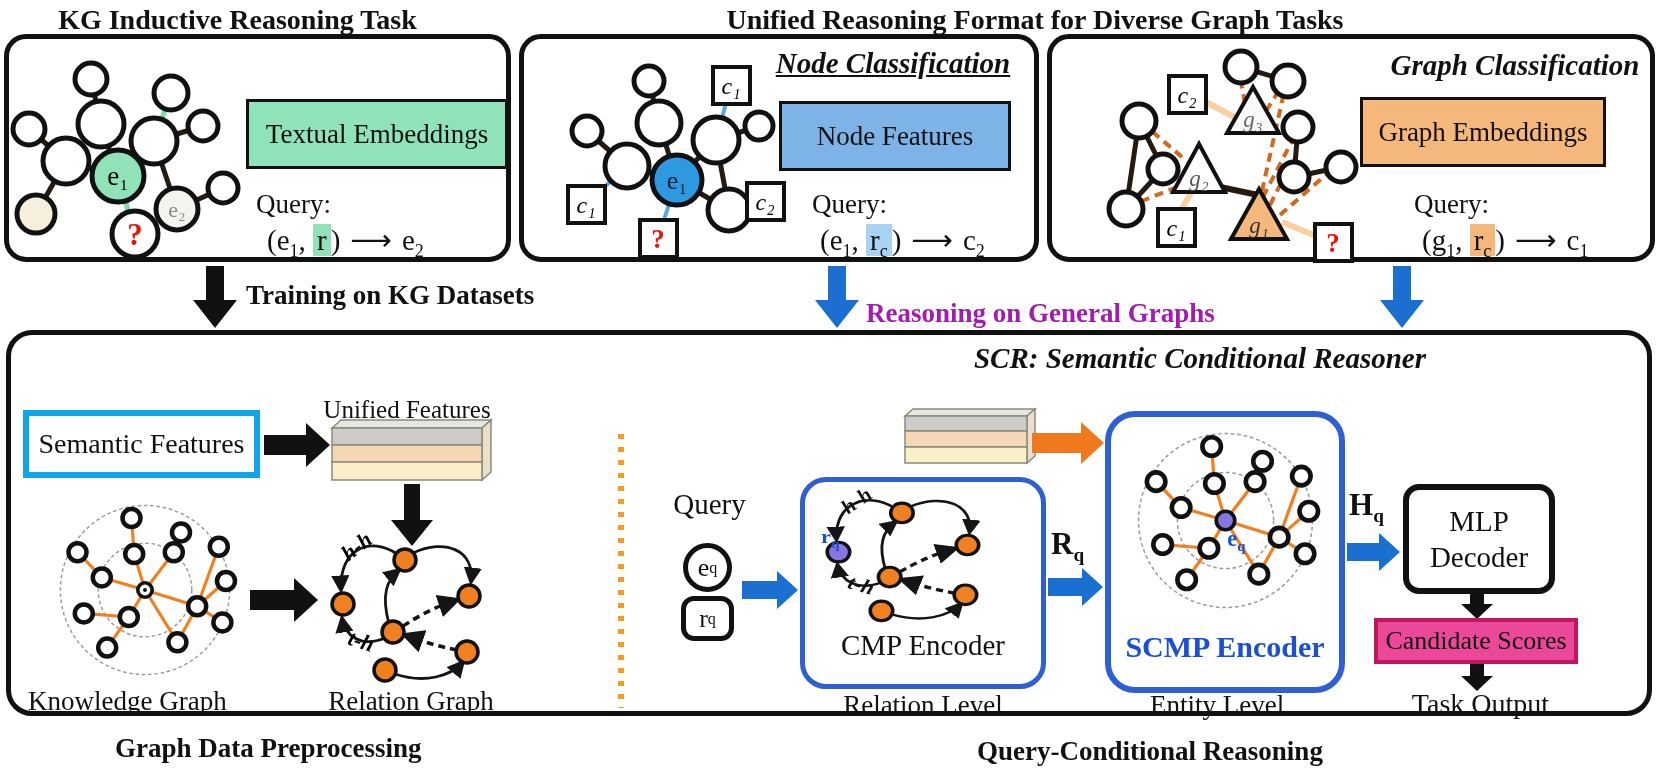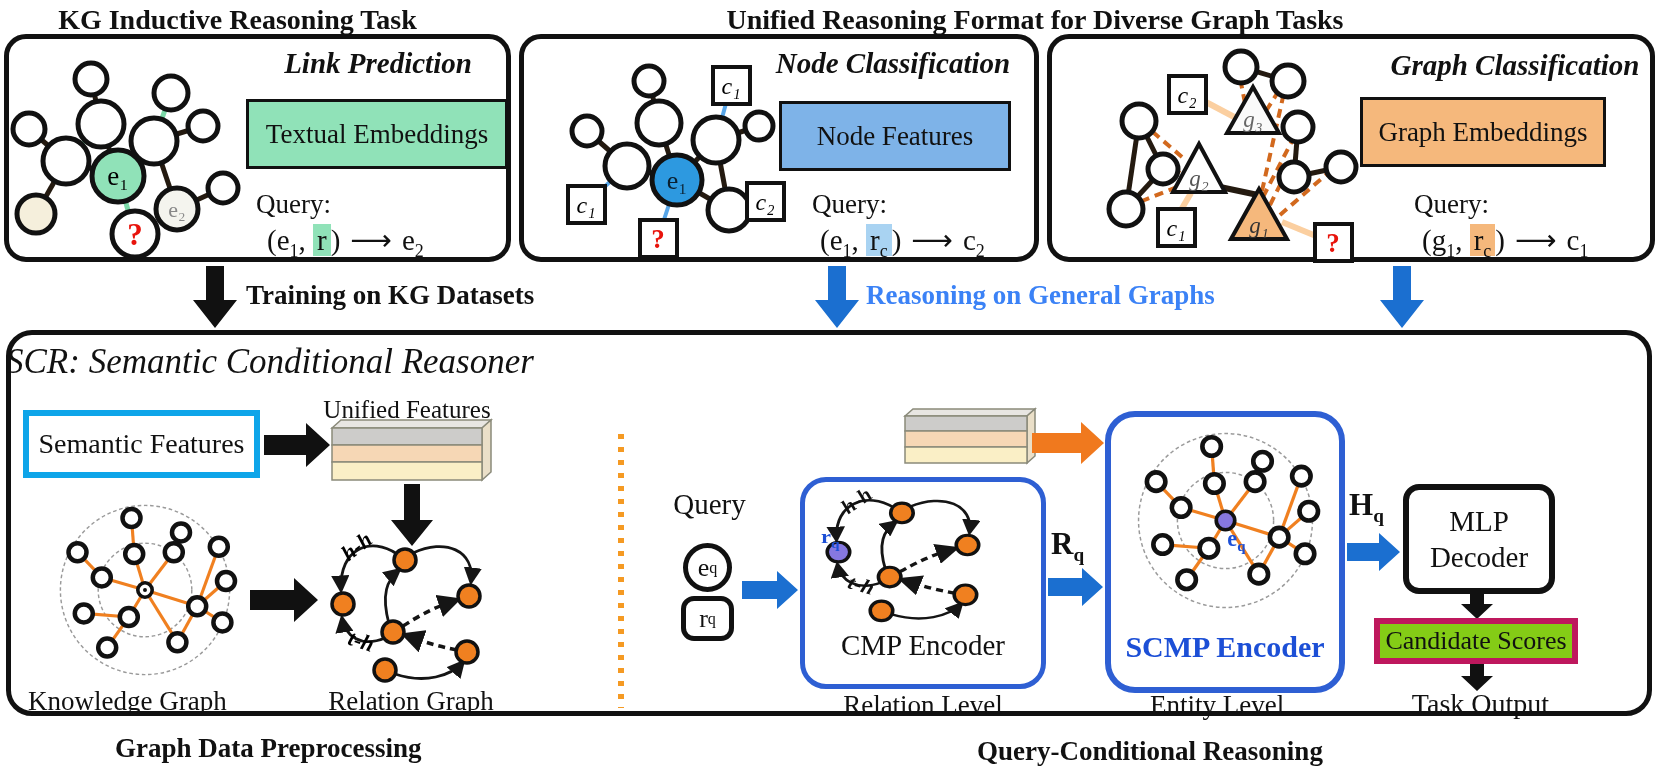--- a/index.html
+++ b/index.html
@@ -13,21 +13,21 @@
   #title-left { left:10px; top:4px; width:455px; }
   #title-right { left:690px; top:4px; width:690px; }
 
   
   .panel { position:absolute; top:34px; height:228px; border:5px solid #111; border-radius:22px; background:#fff; }
   #p1 { left:4px;  width:507px; }
   #p2 { left:519px; width:520px; }
   #p3 { left:1047px; width:608px; }
   .panel-title { position:absolute; font-style:italic; font-weight:bold; font-size:29px; text-align:center; }
   #p1 .panel-title { left:243px; top:8px; width:252px; }
-  #p2 .panel-title { left:228px; top:8px; width:282px; }
+  #p2 .panel-title { left:228px; top:8px; width:282px;text-decoration:underline; }
   #p3 .panel-title { left:326px; top:10px; width:274px; }
   .embed { position:absolute; border:3px solid #111; display:flex; align-items:center; justify-content:center; font-size:27px; }
   #p1 .embed { left:237px; top:60px; width:262px; height:70px; background:#90E2B8; }
   #p2 .embed { left:255px; top:62px; width:232px; height:70px; background:#7EB3E8; }
   #p3 .embed { left:308px; top:58px; width:246px; height:70px; background:#F5B87C; }
   .query-label { position:absolute; font-size:27px; }
   #p1 .query-label { left:247px; top:150px; }
   #p2 .query-label { left:288px; top:150px; }
   #p3 .query-label { left:362px; top:150px; }
   .formula { position:absolute; font-size:29px; white-space:nowrap; }
@@ -40,25 +40,25 @@
   .hl-node { background:#A9D3F2; }
   .hl-graph { background:#F5B87C; }
   .arr { margin:0 10px; }
   .panel-graph { position:absolute; }
   #p1 .panel-graph { left:2px; top:2px; }
   #p2 .panel-graph { left:14px; top:18px; }
   #p3 .panel-graph { left:18px; top:6px; }
 
   
   #train-label { left:246px; top:280px; font-weight:bold; font-size:27px; }
-  #reason-label { left:866px; top:280px; font-weight:bold; font-size:27px; color:#3b82f6; }
+  #reason-label { left:866px; top:298px; font-weight:bold; font-size:27px; color:#a21caf; }
 
   
   #scr-box { left:6px; top:330px; width:1646px; height:386px; border:5px solid #111; border-radius:26px; background:#fff; }
-  #scr-title { left:6px; top:342px; width:1420px; text-align:left; font-weight:normal; font-style:italic; font-size:35px; }
+  #scr-title { left:6px; top:342px; width:1420px; text-align:right; font-weight:bold; font-style:italic; font-size:29px; }
 
   
   #sem-box { left:23px; top:410px; width:237px; height:68px; border:6px solid #0ea5e9; display:flex; align-items:center; justify-content:center; font-size:28px; background:#fff; }
   #unified-label { left:318px; top:396px; width:178px; text-align:center; font-size:25px; }
   #kg-label { left:28px; top:686px; width:238px; font-size:27px; }
   #rg-label { left:316px; top:686px; width:190px; text-align:center; font-size:27px; }
   #caption-left { left:115px; top:733px; width:345px; font-weight:bold; font-size:27px; }
 
   
   #query-label2 { left:652px; top:488px; width:115px; text-align:center; font-size:29px; }
@@ -69,21 +69,21 @@
   #relation-level { left:816px; top:690px; width:214px; text-align:center; font-size:27px; }
   #rq-flow { left:1051px; top:526px; font-weight:bold; font-size:31px; }
   #caption-right { left:940px; top:736px; width:420px; text-align:center; font-weight:bold; font-size:27px; }
 
   
   #scmp-box { left:1105px; top:411px; width:240px; height:282px; border:6px solid #2E5FD3; border-radius:30px; background:#fff; }
   #scmp-label { left:1110px; top:630px; width:230px; text-align:center; font-weight:bold; font-size:30px; color:#1C4FD6; }
   #entity-level { left:1150px; top:690px; width:160px; text-align:left; font-size:27px; }
   #hq-flow { left:1349px; top:487px; font-weight:bold; font-size:31px; }
   #mlp-box { left:1403px; top:484px; width:152px; height:110px; border:6px solid #111; border-radius:16px; display:flex; flex-direction:column; align-items:center; justify-content:center; font-size:29px; line-height:1.25; background:#fff; }
-  #cand-box { left:1374px; top:618px; width:204px; height:46px; border:6px solid #be185d; display:flex; align-items:center; justify-content:center; font-size:26px; background:#84cc16; }
+  #cand-box { left:1374px; top:618px; width:204px; height:46px; border:4px solid #be185d; display:flex; align-items:center; justify-content:center; font-size:26px; background:#ec4899; }
   #task-output { left:1398px; top:688px; width:165px; text-align:center; font-size:28px; }
 
   .overlay { position:absolute; left:0; top:0; pointer-events:none; }
 </style>
 </head>
 <body>
 
 <div class="canvas">
 
   <div class="top-title" id="title-right">Unified Reasoning Format for Diverse Graph Tasks</div>
@@ -166,21 +166,20 @@
           <circle cx="25" cy="173" r="19" fill="#F5EFDC"></circle>
         <circle cx="212" cy="147" r="15"></circle>
           <circle cx="107" cy="135" r="26" fill="#90E2B8"></circle>
         <circle cx="166" cy="168" r="21" fill="#F4F4EE"></circle>
           <circle cx="124" cy="193" r="23"></circle>
       </g>
       <text x="107" y="144" font-size="27" text-anchor="middle">e₁</text>
       <text x="166" y="176" font-size="22" fill="#888" text-anchor="middle">e₂</text>
       <text x="124" y="204" font-size="31" fill="#E8140C" font-weight="bold" text-anchor="middle">?</text>
     </svg>
-    <div class="panel-title">Link Prediction</div>
     <div class="embed">Textual Embeddings</div>
     <div class="query-label">Query:</div>
     <div class="formula">
       <span>(e</span><sub>1</sub><span>, </span><span class="hl hl-link"><span>r</span><sub></sub></span><span>)</span><span class="arr">⟶</span><span>e</span><sub>2</sub>
     </div>
   </div>
 
   <div class="panel" id="p2">
     <svg class="panel-graph" width="270" height="205" viewBox="0 0 270 205">
       <g stroke="#241a10" stroke-width="5">

